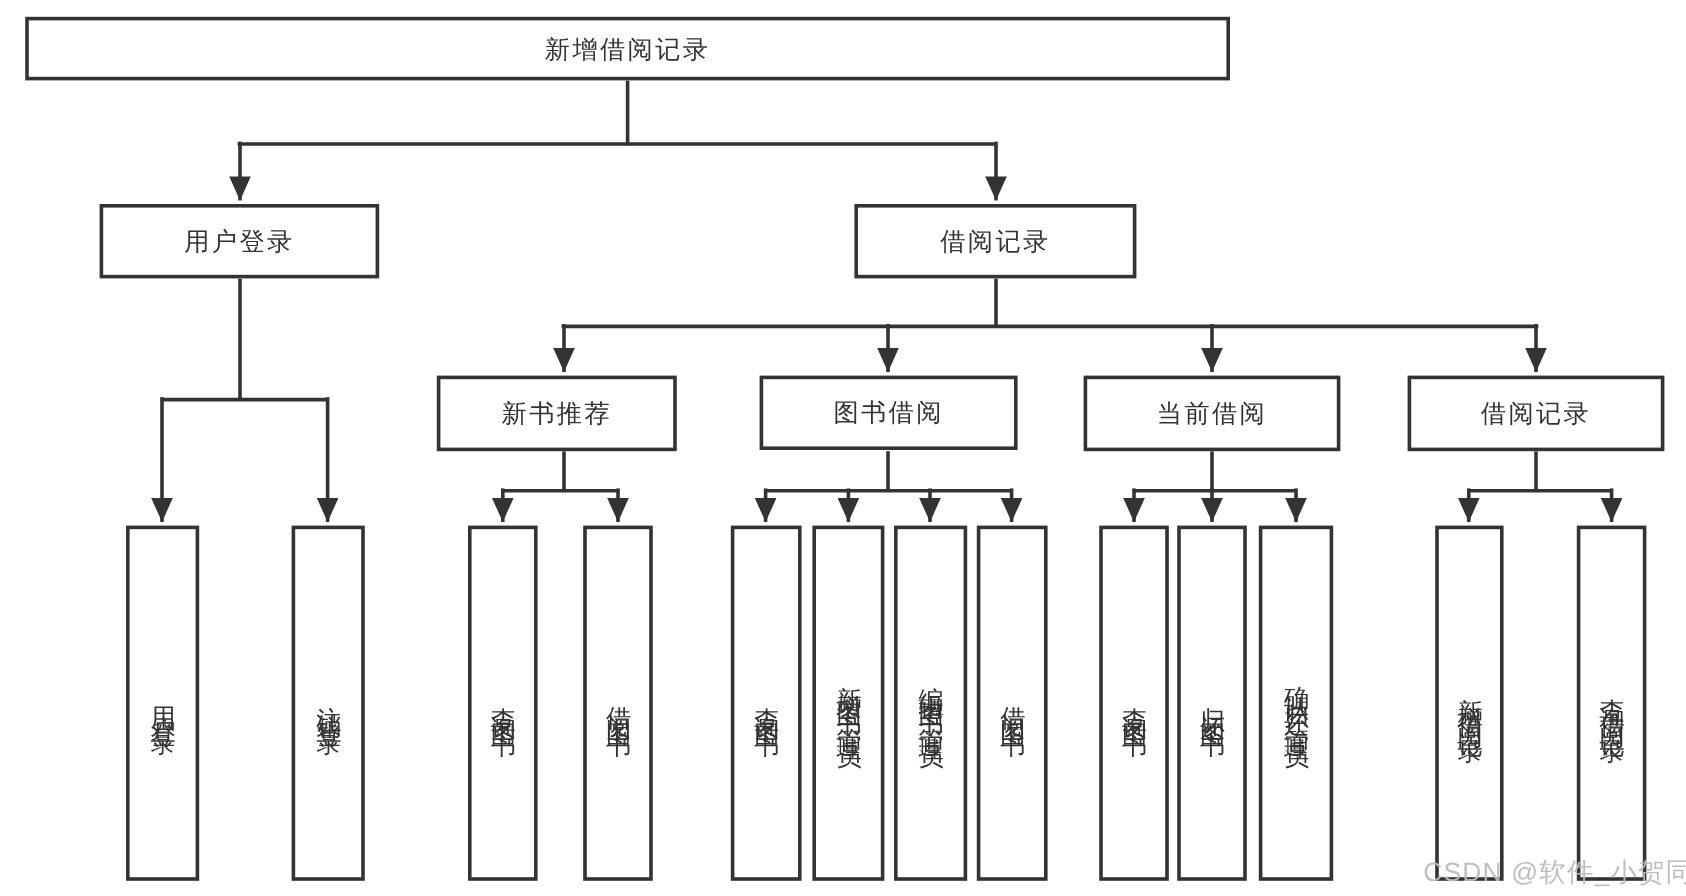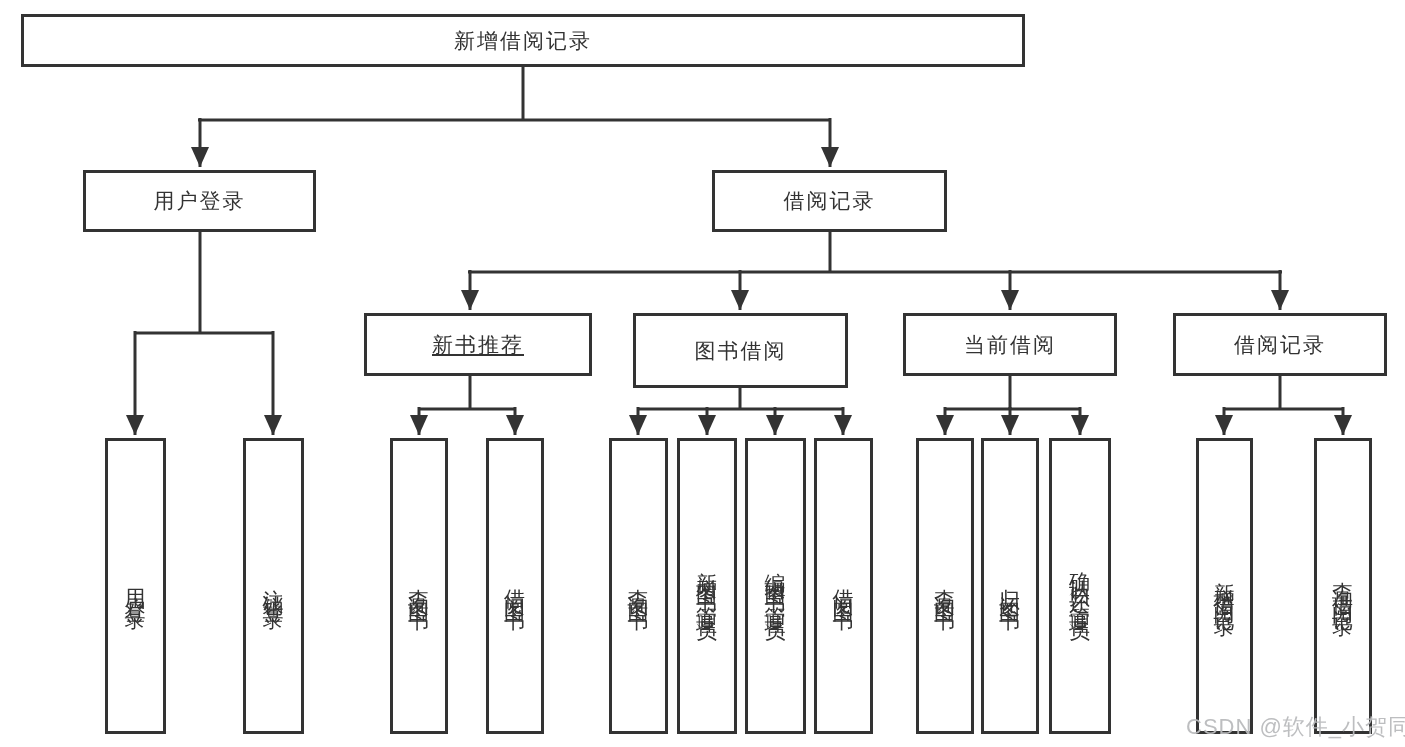--- a/index.html
+++ b/index.html
@@ -116,24 +116,24 @@
     <span>新增借阅记录</span>
   </div>
 
   <div class="node hnode" style="left:83px; top:170px; width:233px; height:62px;">
     <span>用户登录</span>
   </div>
   <div class="node hnode" style="left:712px; top:170px; width:235px; height:62px;">
     <span>借阅记录</span>
   </div>
 
-  <div class="node hnode" style="left:364px; top:313px; width:228px; height:63px;text-decoration:underline;">
+  <div class="node hnode" style="left:364px; top:313px; width:200px; height:63px;">
     <span>新书推荐</span>
   </div>
-  <div class="node hnode" style="left:633px; top:313px; width:215px; height:75px;">
+  <div class="node hnode" style="left:633px; top:313px; width:215px; height:62px;">
     <span>图书借阅</span>
   </div>
   <div class="node hnode" style="left:903px; top:313px; width:214px; height:63px;">
     <span>当前借阅</span>
   </div>
   <div class="node hnode" style="left:1173px; top:313px; width:214px; height:63px;">
     <span>借阅记录</span>
   </div>
 
   <div class="node leaf" style="left:105px; top:438px; width:61px; height:296px;">

